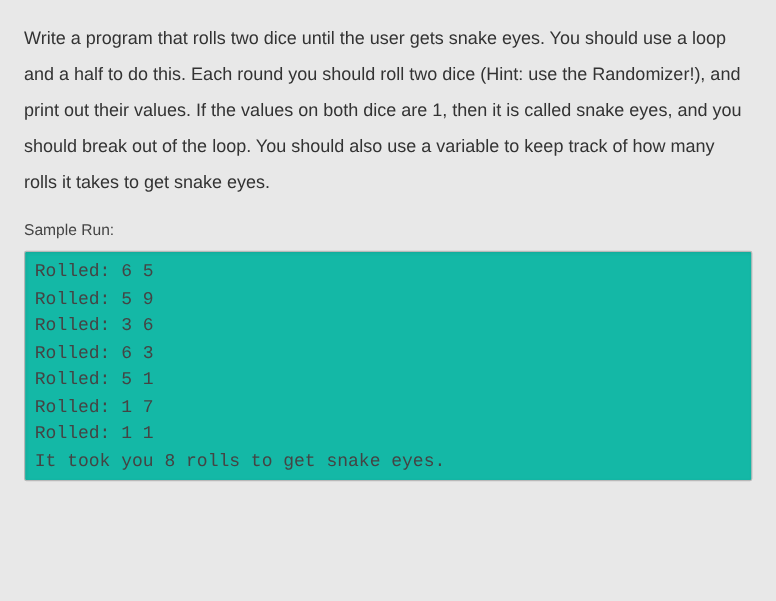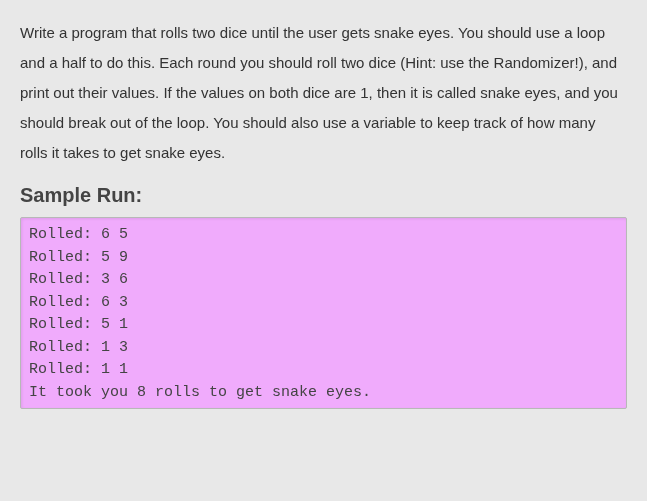--- a/index.html
+++ b/index.html
@@ -15,27 +15,27 @@
       color: #2a2a2a;
     }
     .prompt-text {
       font-size: 15px;
       font-weight: normal;
       line-height: 2.0;
       color: #333;
       margin-bottom: 16px;
     }
     .sample-label {
-      font-size: 20px;
-      font-weight: bold;
+      font-size: 13px;
+      font-weight: normal;
       color: #444;
       margin-bottom: 10px;
     }
     .output-box {
-      background: #f0abfc;
+      background: #14b8a6;
       border: 1px solid #b8b8b8;
       border-radius: 2px;
       padding: 6px 8px 4px 8px;
       font-family: "Courier New", Courier, monospace;
       font-size: 15px;
       line-height: 1.5;
       color: #444;
       box-shadow: inset 1px 1px 3px rgba(0,0,0,0.08);
     }
     .output-line {
@@ -48,16 +48,16 @@
 <div class="prompt-text">Write a program that rolls two dice until the user gets snake eyes. You should use a loop and a half to do this. Each round you should roll two dice (Hint: use the Randomizer!), and print out their values. If the values on both dice are 1, then it is called snake eyes, and you should break out of the loop. You should also use a variable to keep track of how many rolls it takes to get snake eyes.</div>
 
 <div class="sample-label">Sample Run:</div>
 
 <div class="output-box">
   <div class="output-line">Rolled: 6 5</div>
   <div class="output-line">Rolled: 5 9</div>
   <div class="output-line">Rolled: 3 6</div>
   <div class="output-line">Rolled: 6 3</div>
   <div class="output-line">Rolled: 5 1</div>
-  <div class="output-line">Rolled: 1 3</div>
+  <div class="output-line">Rolled: 1 7</div>
   <div class="output-line">Rolled: 1 1</div>
   <div class="output-line">It took you 8 rolls to get snake eyes.</div>
 </div>
 
 </body></html>

